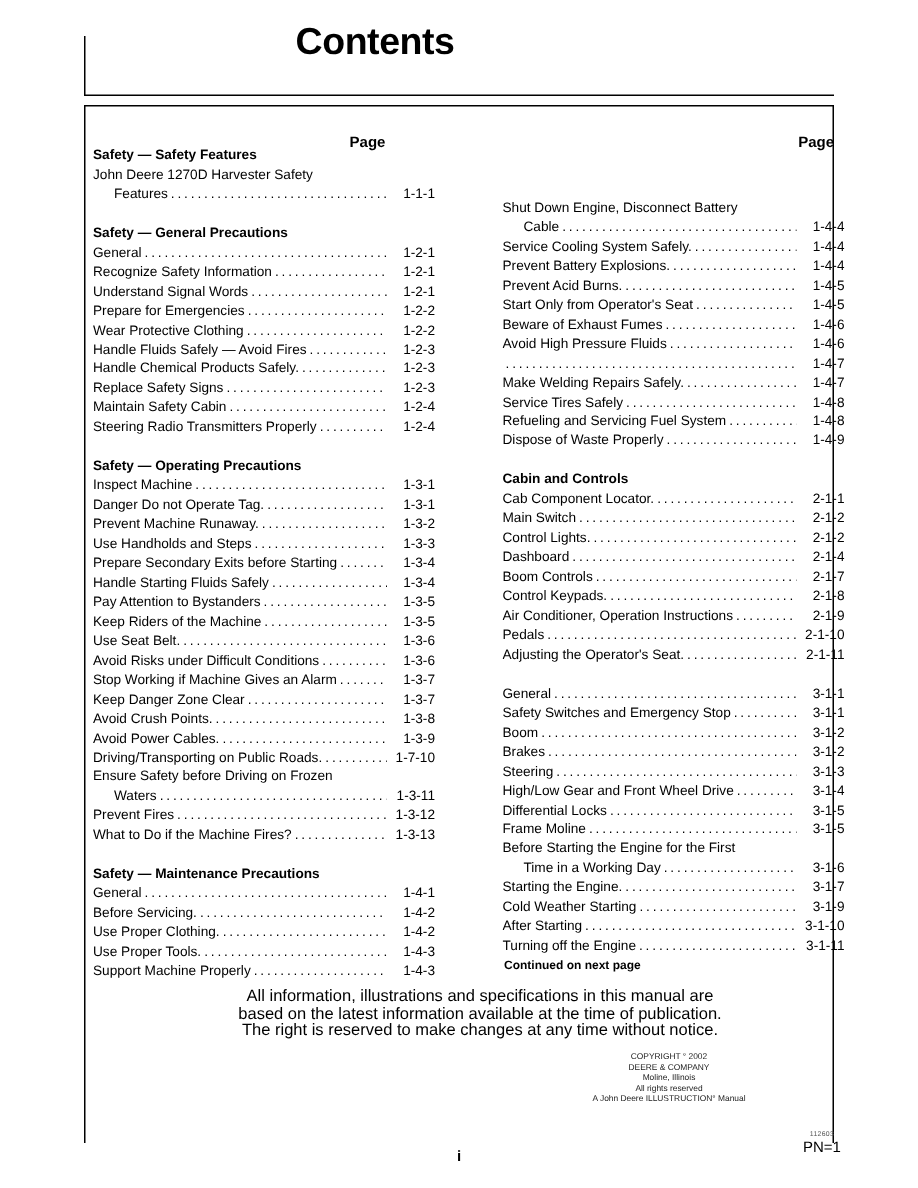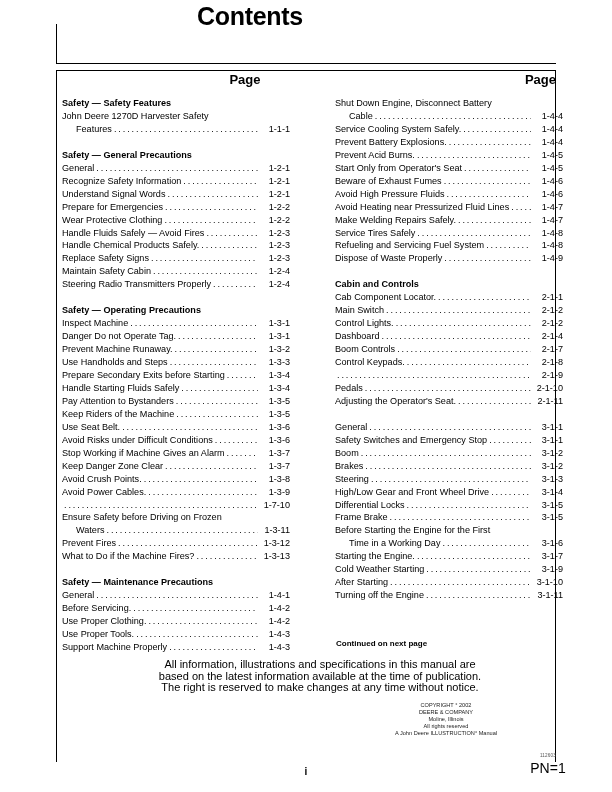--- a/index.html
+++ b/index.html
@@ -30,21 +30,21 @@
     top: 24px;
     width: 500px;
     height: 40px;
     border-left: 1px solid #000;
     border-bottom: 1px solid #000;
     box-sizing: border-box;
   }
   .title {
     position: absolute;
     left: 0;
-    top: 2px;
+    top: 14px;
     width: 500px;
     text-align: center;
     font-size: 25px;
     font-weight: bold;
     letter-spacing: -0.3px;
   }
 
   
   .frame {
     position: absolute;
@@ -54,37 +54,37 @@
     height: 692px;
     border-left: 1px solid #000;
     border-right: 1px solid #000;
     border-top: 1px solid #000;
     box-sizing: border-box;
   }
 
   
   .page-hdr {
     position: absolute;
-    font-size: 13px;
+    font-size: 10px;
     font-weight: bold;
-    top: 72px;
+    top: 90px;
   }
   .page-hdr.left  { left: 185px; width: 120px; text-align: center; }
   .page-hdr.right { left: 460px; width: 96px; text-align: right; }
 
   
   .col {
     position: absolute;
     top: 97px;
     width: 228px;
     font-size: 9.1px;
     line-height: 12.95px;
   }
   .col.left  { left: 62px; }
-  .col.right { left: 335px; }
+  .col.right { left: 335px; margin-top: 35px; }
 
   .sec-head {
     font-weight: bold;
     font-size: 9.1px;
     white-space: nowrap;
   }
   .spacer { height: 12.95px; }
 
   .entry {
     display: flex;
@@ -165,21 +165,21 @@
     font-size: 4.6px;
     color: #555;
     letter-spacing: 0.2px;
   }
   .pnnum {
     position: absolute;
     right: 24px;
     top: 760px;
     width: 80px;
     text-align: center;
-    font-size: 14px;
+    font-size: 10px;
     color: #000;
   }
 </style>
 </head>
 <body>
 
 <div class="page">
 
   <div class="title-box"></div>
   <div class="title">Contents</div>
@@ -319,20 +319,21 @@
         <span class="label">Avoid Crush Points.</span>
         <span class="leader">............................................................</span>
         <span class="pg">1-3-8</span>
       </div>
       <div class="entry">
         <span class="label">Avoid Power Cables.</span>
         <span class="leader">............................................................</span>
         <span class="pg">1-3-9</span>
       </div>
       <div class="entry">
+        <span class="label">Driving/Transporting on Public Roads.</span>
         <span class="leader">............................................................</span>
         <span class="pg">1-7-10</span>
       </div>
       <div class="entry nolead">
         <span class="label">Ensure Safety before Driving on Frozen</span>
         <span class="leader">............................................................</span>
         <span class="pg"></span>
       </div>
       <div class="entry cont-line">
         <span class="label">Waters</span>
@@ -412,21 +413,20 @@
         <span class="label">Beware of Exhaust Fumes</span>
         <span class="leader">............................................................</span>
         <span class="pg">1-4-6</span>
       </div>
       <div class="entry">
         <span class="label">Avoid High Pressure Fluids</span>
         <span class="leader">............................................................</span>
         <span class="pg">1-4-6</span>
       </div>
       <div class="entry">
-        <span class="label">Avoid Heating near Pressurized Fluid Lines</span>
         <span class="leader">............................................................</span>
         <span class="pg">1-4-7</span>
       </div>
       <div class="entry">
         <span class="label">Make Welding Repairs Safely.</span>
         <span class="leader">............................................................</span>
         <span class="pg">1-4-7</span>
       </div>
       <div class="entry">
         <span class="label">Service Tires Safely</span>
@@ -469,20 +469,21 @@
         <span class="label">Boom Controls</span>
         <span class="leader">............................................................</span>
         <span class="pg">2-1-7</span>
       </div>
       <div class="entry">
         <span class="label">Control Keypads.</span>
         <span class="leader">............................................................</span>
         <span class="pg">2-1-8</span>
       </div>
       <div class="entry">
+        <span class="label">Air Conditioner, Operation Instructions</span>
         <span class="leader">............................................................</span>
         <span class="pg">2-1-9</span>
       </div>
       <div class="entry">
         <span class="label">Pedals</span>
         <span class="leader">............................................................</span>
         <span class="pg">2-1-10</span>
       </div>
       <div class="entry">
         <span class="label">Adjusting the Operator's Seat.</span>
@@ -519,21 +520,21 @@
         <span class="label">High/Low Gear and Front Wheel Drive</span>
         <span class="leader">............................................................</span>
         <span class="pg">3-1-4</span>
       </div>
       <div class="entry">
         <span class="label">Differential Locks</span>
         <span class="leader">............................................................</span>
         <span class="pg">3-1-5</span>
       </div>
       <div class="entry">
-        <span class="label">Frame Brake</span>
+        <span class="label">Frame Moline</span>
         <span class="leader">............................................................</span>
         <span class="pg">3-1-5</span>
       </div>
       <div class="entry nolead">
         <span class="label">Before Starting the Engine for the First</span>
         <span class="leader">............................................................</span>
         <span class="pg"></span>
       </div>
       <div class="entry cont-line">
         <span class="label">Time in a Working Day</span>

